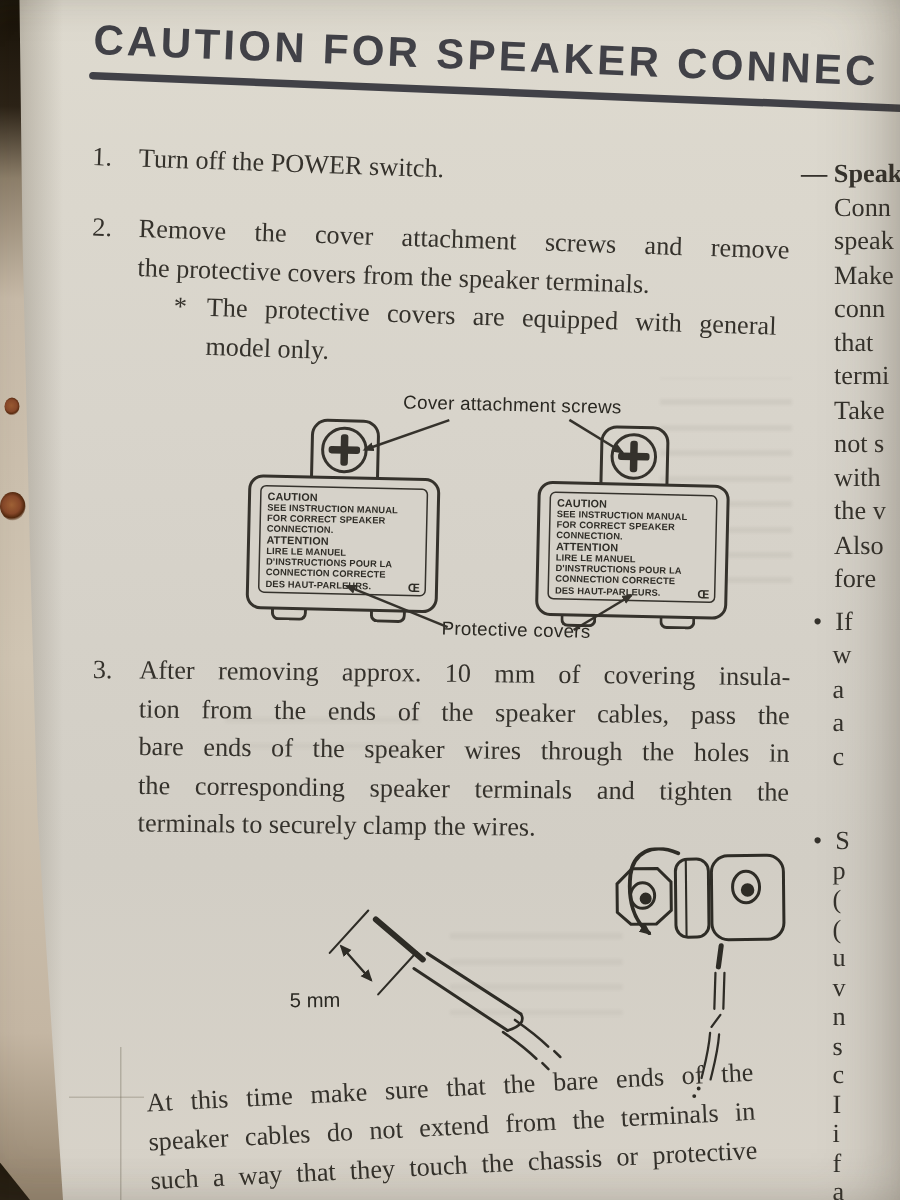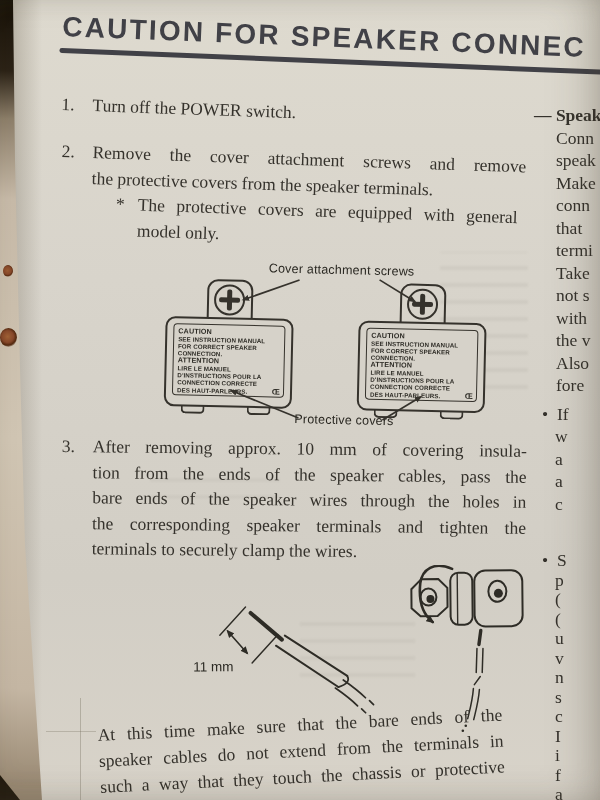--- a/index.html
+++ b/index.html
@@ -268,21 +268,21 @@
         <line x1="346" y1="66" x2="344" y2="80" stroke-width="3.4"></line>
         <path d="M 342 84 L 341 108" stroke-width="1.5"></path>
         <path d="M 348 84 L 347 108" stroke-width="1.5"></path>
         <line x1="345" y1="112" x2="339" y2="120" stroke-width="1.5"></line>
         <path d="M 338 124 C 337 136 334 146 332 154" stroke-width="1.5"></path>
         <path d="M 344 125 C 343 137 340 147 338 155" stroke-width="1.5"></path>
         <circle cx="330" cy="161" r="1.3" fill="#2e2c26" stroke="none"></circle>
         <circle cx="327" cy="166" r="1.3" fill="#2e2c26" stroke="none"></circle>
       </g>
     </svg>
-    <div class="dim">11 mm</div>
+    <div class="dim">5 mm</div>
   </figure>
 
   <section class="closing lines justify-all">
       <div>At this time make sure that the bare ends of the</div>
       <div>speaker cables do not extend from the terminals in</div>
       <div>such a way that they touch the chassis or protective</div>
     </section>
 
   <aside class="rcol">
     <div class="head">— Speak</div>

